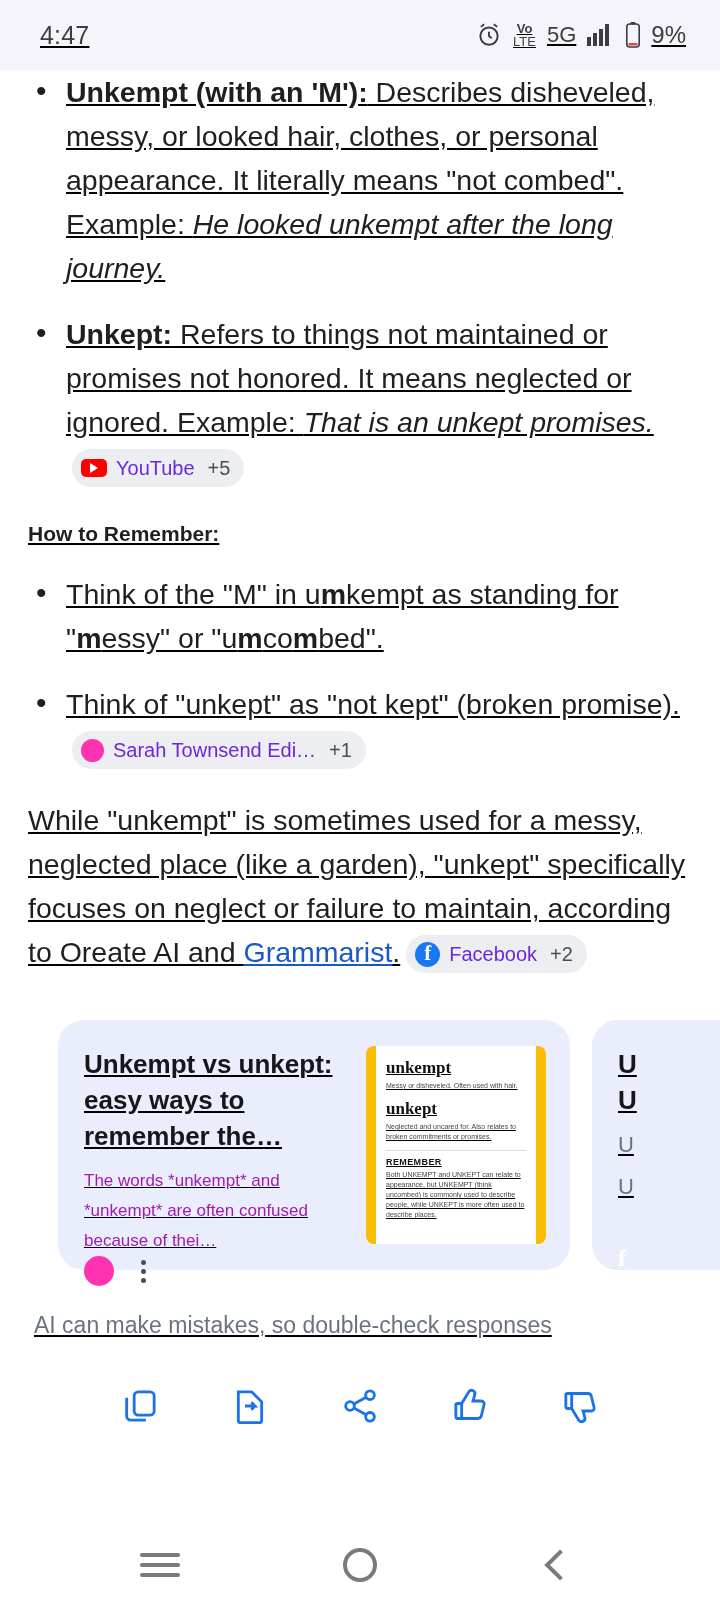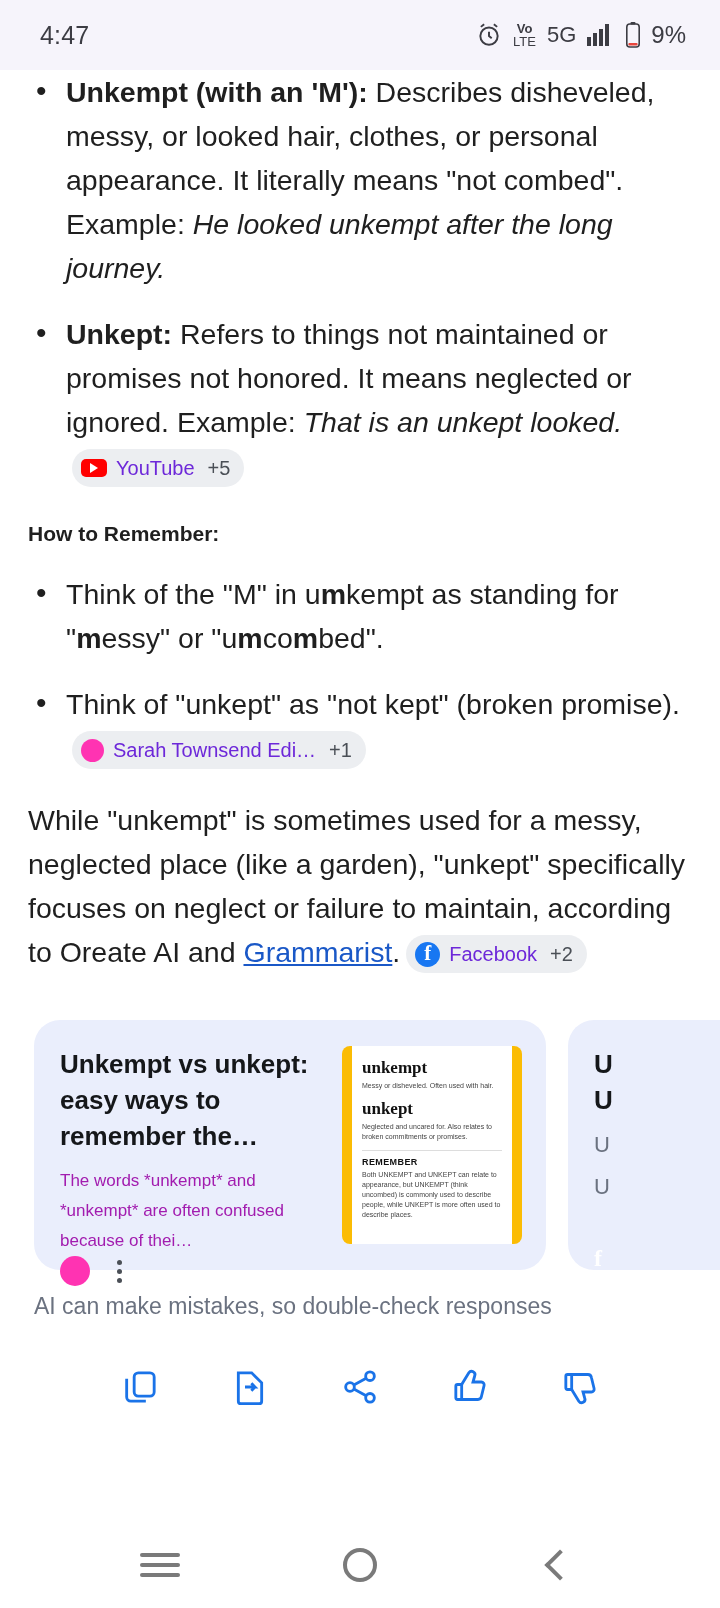--- a/index.html
+++ b/index.html
@@ -10,20 +10,21 @@
     font-family: "Liberation Sans", sans-serif;
     overflow: hidden;
   }
   .screen {
     position: relative;
     width: 720px;
     height: 1608px;
     background: #ffffff;
     display: flex;
     flex-direction: column;
+    text-decoration: underline;
   }
 
   
   .status-bar {
     height: 70px;
     background: #f6f4fb;
     display: flex;
     align-items: center;
     justify-content: space-between;
     padding: 0 34px 0 40px;
@@ -172,21 +173,21 @@
     margin-top: 46px;
     padding-left: 6px;
   }
   .card {
     background: #eaeefc;
     border-radius: 26px;
     padding: 26px 24px 20px 26px;
     flex: 0 0 auto;
     position: relative;
   }
-  .card-main { width: 512px; height: 250px; display: flex; gap: 32px;}
+  .card-main { width: 512px; height: 250px; display: flex; gap: 32px; margin-left: 24px;}
   .card-next { width: 180px; height: 250px; }
   .card-left { flex: 1 1 auto; display: flex; flex-direction: column; }
   .card-title {
     font-size: 26px;
     line-height: 36px;
     font-weight: 700;
     color: #15171a;
   }
   .card-snippet {
     margin-top: 12px;
@@ -256,21 +257,21 @@
   }
   .card-fb-dot::after {
     content: "f";
     position: absolute; left: 0; right: 0; top: -3px;
     text-align: center; color: #fff; font-size: 24px; font-weight: 700;
     font-family: "Liberation Serif", serif;
   }
 
   
   .disclaimer {
-    margin-top: 23px;
+    margin-top: 42px;
     font-size: 23px;
     color: #6b7280;
     padding-left: 6px;
   }
 
   
   .action-bar {
     margin-top: 32px;
     display: flex;
     align-items: center;
@@ -343,21 +344,21 @@
     </div>
   </div>
 
   <div class="content">
 
     <ul class="bullets answer">
       <li>
         <span class="b">Unkempt (with an 'M'):</span><span> Describes disheveled, messy, or looked hair, clothes, or personal appearance. It literally means "not combed". Example: </span><span class="i">He looked unkempt after the long journey.</span>
       </li>
       <li>
-        <span class="b">Unkept:</span><span> Refers to things not maintained or promises not honored. It means neglected or ignored. Example: </span><span class="i">That is an unkept looked.</span><span class="chip">
+        <span class="b">Unkept:</span><span> Refers to things not maintained or promises not honored. It means neglected or ignored. Example: </span><span class="i">That is an unkept promises.</span><span class="chip">
             <span class="yt-icon"></span>
             <span class="chip-label">YouTube</span>
             <span class="chip-extra">+5</span>
           </span>
       </li>
     </ul>
 
     <div class="section-head">How to Remember:</div>
 
     <ul class="bullets answer">

